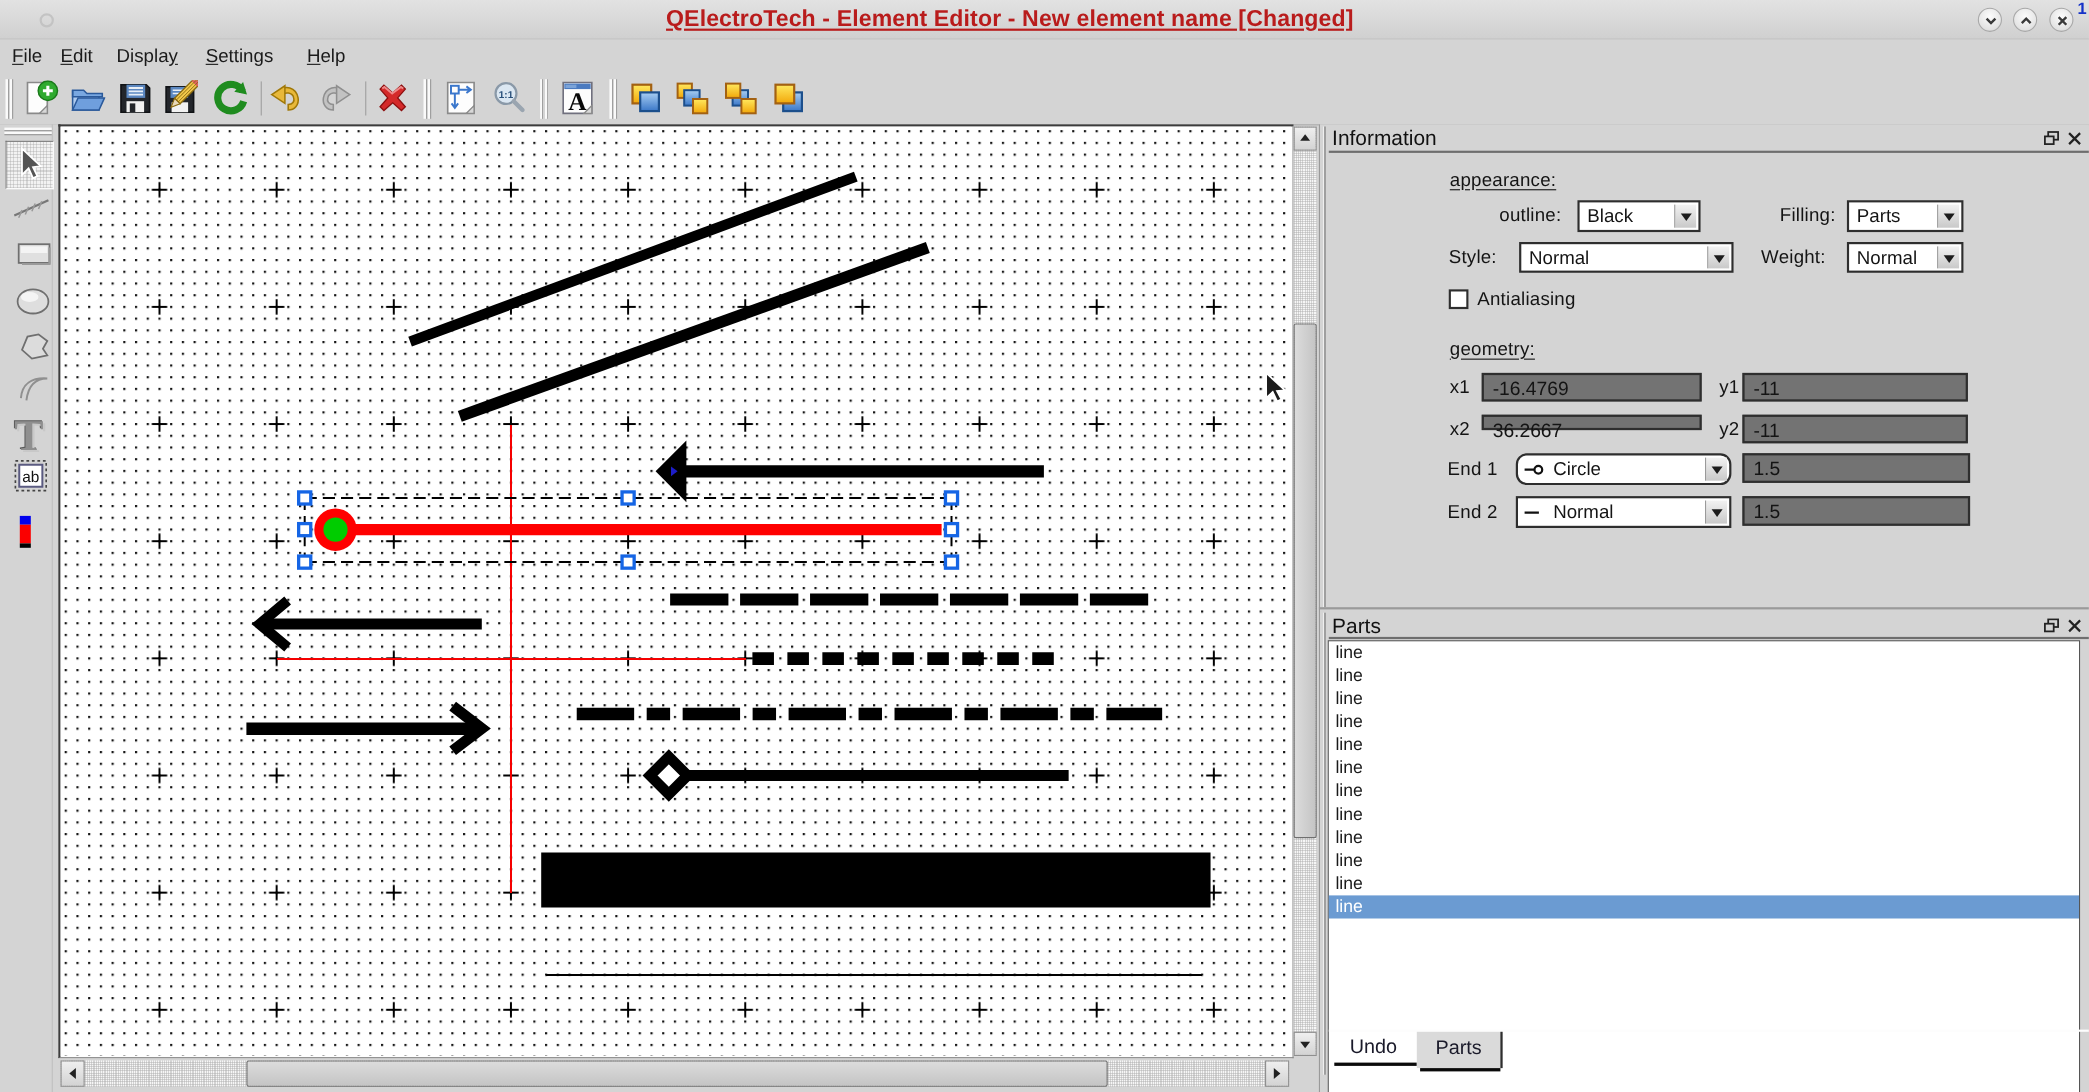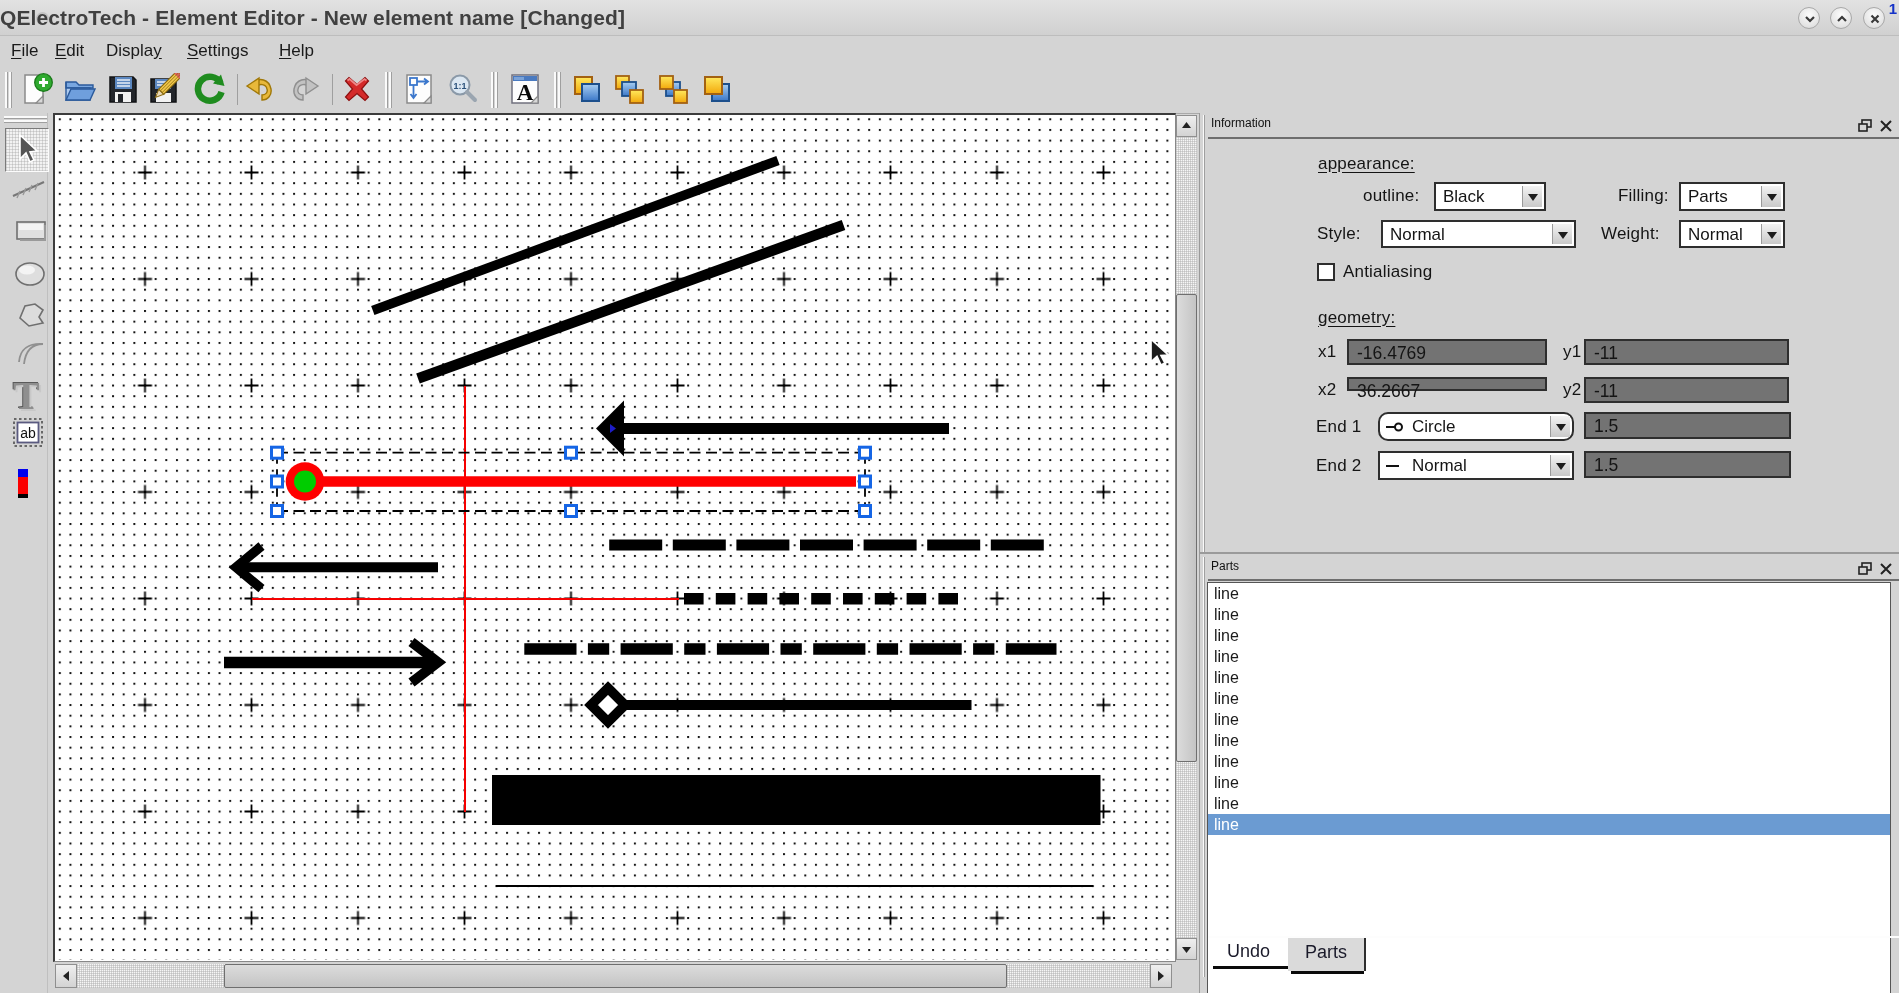--- a/index.html
+++ b/index.html
@@ -2,21 +2,21 @@
 <html><head>
 <meta charset="utf-8">
 <style>
 html,body{margin:0;padding:0;}
 body{width:1899px;height:993px;position:relative;overflow:hidden;
   font-family:"Liberation Sans", sans-serif;background:#d4d4d4;color:#1a1a1a;}
 .abs{position:absolute;}
 
 #titlebar{left:0;top:0;width:1899px;height:35px;
   background:linear-gradient(#e2e2e2,#d0d0d0);border-bottom:1px solid #bdbdbd;}
-#title{left:0;width:1836px;text-align:left;top:6px;font-size:21px;font-weight:bold;color:#404040;letter-spacing:0.1px;}
+#title{left:0;width:1836px;text-align:center;top:6px;font-size:21px;font-weight:bold;color:#b91c1c;letter-spacing:0.1px;text-decoration:underline;}
 .winbtn{top:7px;width:22px;height:22px;border-radius:50%;
   background:radial-gradient(circle at 50% 35%,#fcfcfc,#e3e3e3 70%,#cfcfcf);
   border:1px solid #a8a8a8;box-sizing:border-box;}
 .winbtn svg{position:absolute;left:4px;top:4px;}
 #winicon{left:36px;top:12px;width:13px;height:13px;border-radius:50%;border:2px solid #c3c3c3;box-sizing:border-box;}
 #notif1{right:2px;top:0px;color:#1532c8;font-size:15px;font-weight:bold;}
 
 #menubar{left:0;top:36px;width:1899px;height:31px;background:#d4d4d4;font-size:17px;}
 .menuitem{top:5px;}
 .menuitem u{text-decoration:underline;text-underline-offset:2px;}
@@ -29,21 +29,21 @@
 
 #lefttools{left:0;top:113px;width:53px;height:880px;background:#d4d4d4;}
 #ltedge{left:47px;top:113px;width:1px;height:880px;background:#bfbfbf;}
 #canvasborder{left:53px;top:113px;width:1123px;height:849px;border-top:2px solid #3c3c3c;border-left:2px solid #3c3c3c;border-right:1px solid #888;border-bottom:1px solid #888;box-sizing:border-box;background:#fff;}
 .sbtrack{background:#f6f6f6;background-image:repeating-linear-gradient(90deg,rgba(170,170,170,0.45) 0 1px,transparent 1px 2px),repeating-linear-gradient(0deg,rgba(170,170,170,0.45) 0 1px,transparent 1px 2px);}
 .sbbtn{background:linear-gradient(#efefef,#d3d3d3);border:1px solid #8f8f8f;box-sizing:border-box;}
 .sbthumb{background:linear-gradient(90deg,#dcdcdc,#c4c4c4);border:1px solid #6f6f6f;box-sizing:border-box;border-radius:2px;}
 .sbthumbh{background:linear-gradient(#dcdcdc,#c4c4c4);border:1px solid #6f6f6f;box-sizing:border-box;border-radius:2px;}
 
 #dock{left:1199px;top:113px;width:700px;height:880px;background:#d4d4d4;border-left:1px solid #9a9a9a;}
-.docktitle{font-size:12px;color:#111;}
+.docktitle{font-size:19px;color:#111;}
 .dockline{background:#6e6e6e;height:2px;}
 .plabel{font-size:17px;color:#141414;letter-spacing:0.2px;}
 .combo{background:#fff;border:2px solid #2e2e2e;box-sizing:border-box;}
 .combotext{font-size:17px;color:#141414;position:absolute;left:7px;top:3px;}
 .cbarrow{position:absolute;right:2px;top:2px;bottom:2px;width:19px;
   background:linear-gradient(#f2f2f2,#c9c9c9);border-left:1px solid #9a9a9a;}
 .cbarrow:after{content:"";position:absolute;left:4.5px;top:8px;border-left:5px solid transparent;border-right:5px solid transparent;border-top:7px solid #1c1c1c;}
 .edit{background:#737373;border:2px solid #2e2e2e;box-sizing:border-box;}
 .edittext{font-size:17.5px;color:#141414;position:absolute;left:8px;top:2px;}
 

